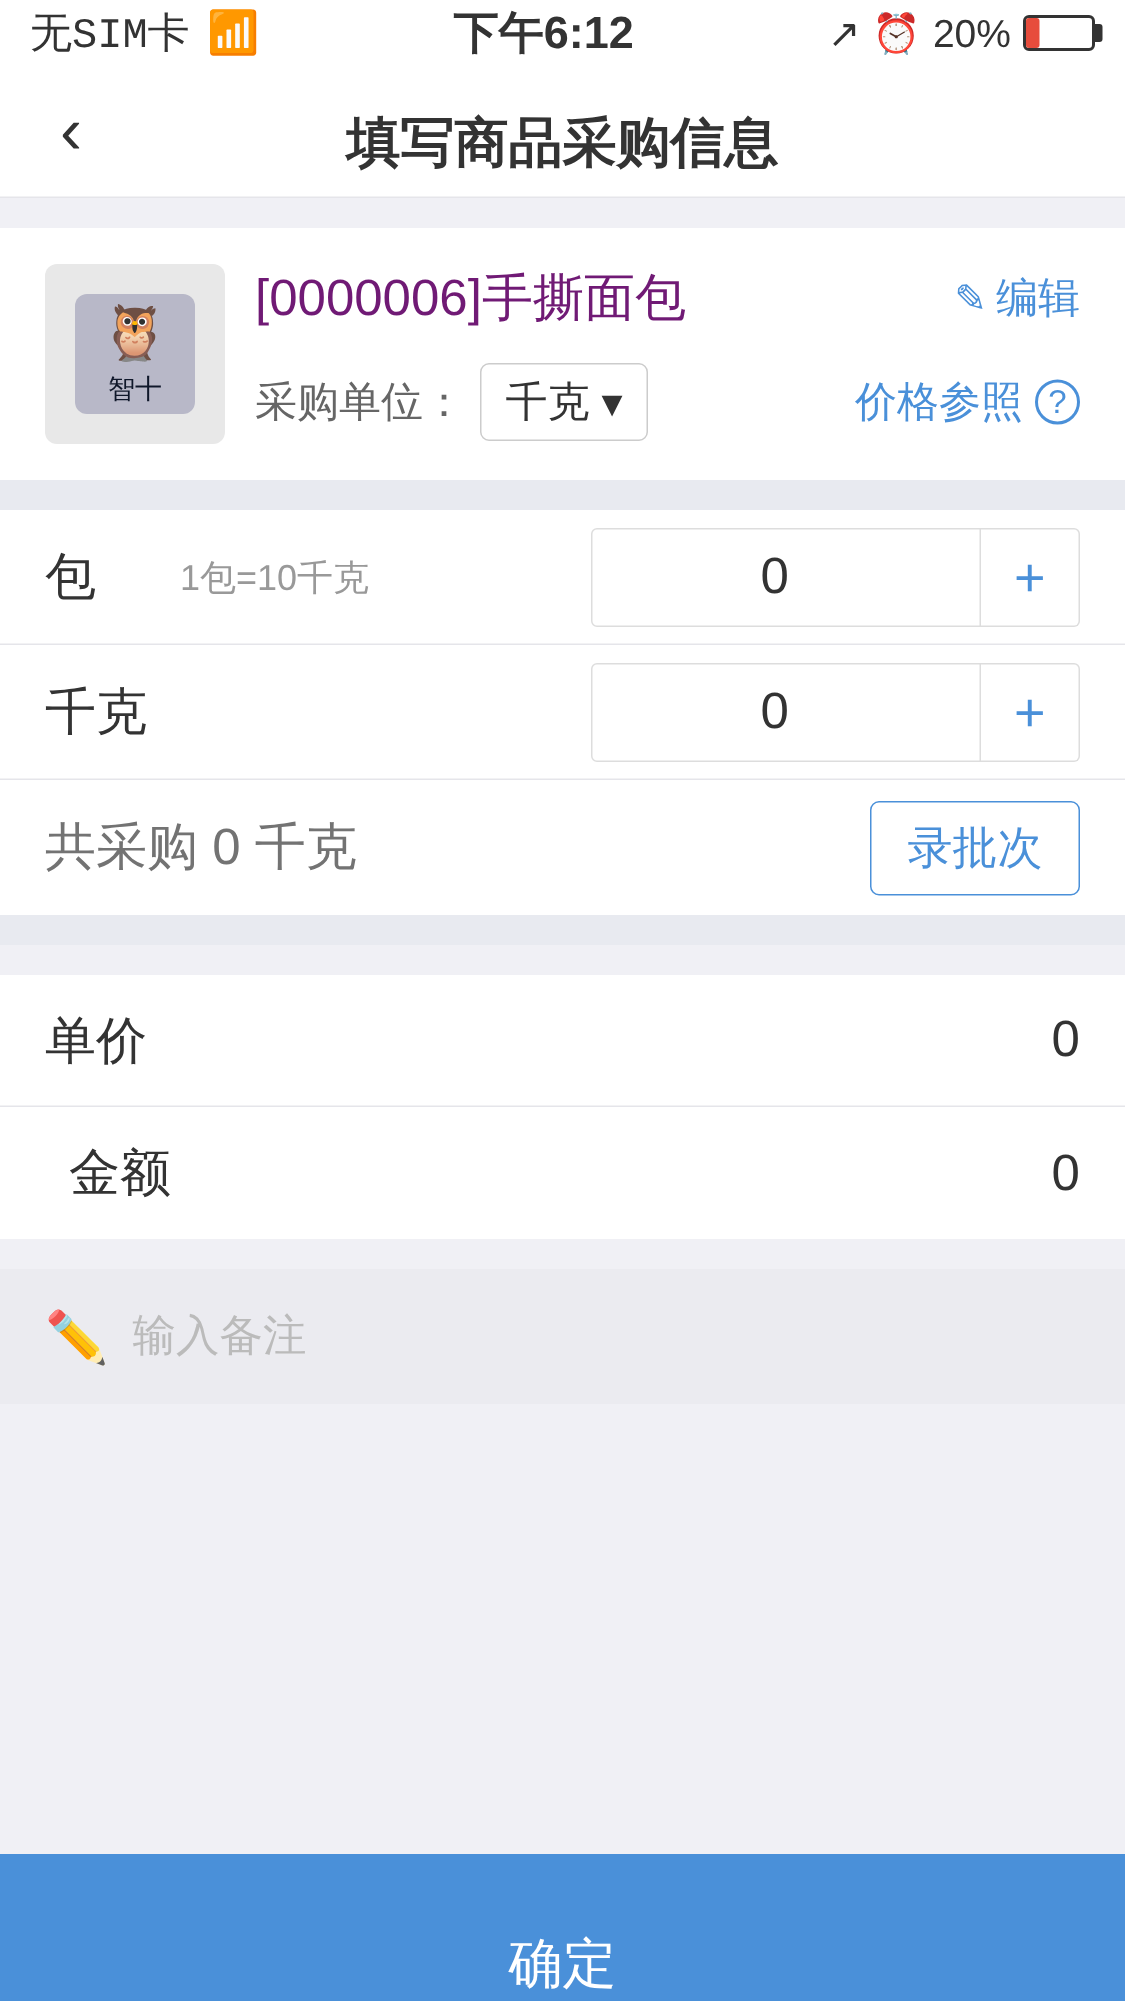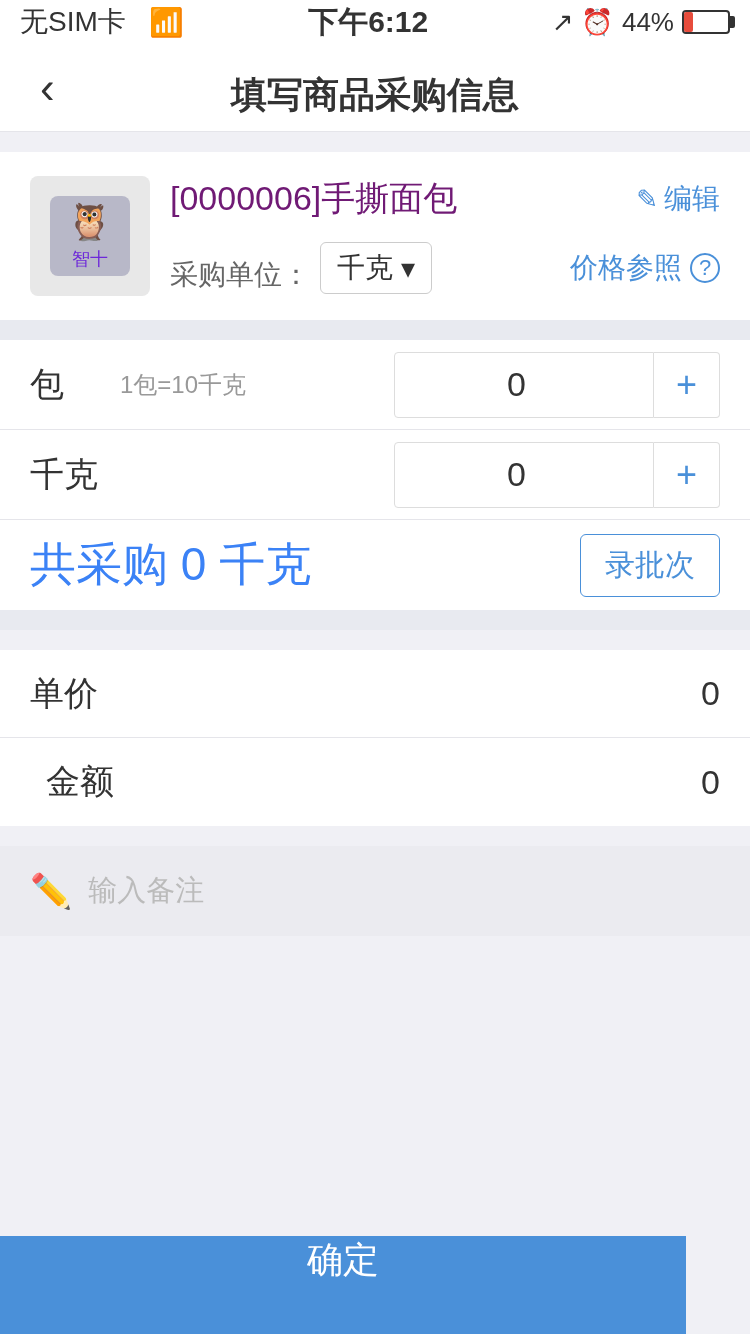--- a/index.html
+++ b/index.html
@@ -17,21 +17,21 @@
     .status-bar {
       height: 44px;
       background: #fff;
       display: flex;
       align-items: center;
       justify-content: space-between;
       padding: 0 20px;
       font-size: 28px;
       font-weight: 500;
     }
-    .status-left { display: flex; align-items: center; gap: 24px; }
+    .status-left { display: flex; align-items: center; gap: 12px; font-family: Liberation Mono, monospace; }
     .status-center { font-size: 30px; font-weight: 600; }
     .status-right { display: flex; align-items: center; gap: 8px; font-size: 26px; }
     .battery-icon {
       width: 48px;
       height: 24px;
       border: 2px solid #333;
       border-radius: 4px;
       position: relative;
       display: inline-flex;
       align-items: center;
@@ -108,21 +108,21 @@
       align-items: center;
       justify-content: center;
       gap: 4px;
     }
     .logo-owl {
       font-size: 36px;
       color: #888;
     }
     .logo-text {
       font-size: 18px;
-      color: #6d28d9;
+      color: #0f172a;
     }
     .product-info {
       flex: 1;
     }
     .product-name-row {
       display: flex;
       align-items: center;
       justify-content: space-between;
       margin-bottom: 20px;
     }
@@ -245,22 +245,22 @@
     
     .total-row {
       background: #fff;
       display: flex;
       align-items: center;
       justify-content: space-between;
       padding: 0 30px;
       min-height: 90px;
     }
     .total-text {
-      font-size: 46px;
-      color: #3b82f6;
+      font-size: 34px;
+      color: #737373;
     }
     .batch-btn {
       border: 1px solid #4a90d9;
       border-radius: 6px;
       padding: 10px 24px;
       font-size: 30px;
       color: #4a90d9;
       background: #fff;
       cursor: pointer;
     }
@@ -311,25 +311,25 @@
     .content-spacer {
       height: 300px;
       background: #f0f0f5;
     }
 
     
     .confirm-btn-wrapper {
       position: fixed;
       bottom: 0;
       left: 0;
-      width: 686px;
+      width: 750px;
       height: 98px;
       background: #4a90d9;
       display: flex;
-      align-items: flex-start;
+      align-items: flex-end;
       justify-content: center;
       cursor: pointer;
     }
     .confirm-btn-text {
       font-size: 36px;
       color: #fff;
       font-weight: 500;
     }
   </style>
 </head>
@@ -337,21 +337,21 @@
 
 <div class="status-bar">
   <div class="status-left">
     <span>无SIM卡</span>
     <span>📶</span>
   </div>
   <div class="status-center">下午6:12</div>
   <div class="status-right">
     <span>↗</span>
     <span>⏰</span>
-    <span>44%</span>
+    <span>20%</span>
     <span class="battery-icon">
       <span class="battery-fill"></span>
     </span>
   </div>
 </div>
 
 <div class="nav-bar">
   <span class="nav-back">‹</span>
   <span class="nav-title">填写商品采购信息</span>
 </div>
@@ -365,21 +365,21 @@
   </div>
   <div class="product-info">
     <div class="product-name-row">
       <span class="product-name">[0000006]手撕面包</span>
       <span class="edit-btn">
         <span class="edit-icon">✎</span>
         <span>编辑</span>
       </span>
     </div>
     <div class="unit-row">
-      <div style="display:flex;align-items:flex-end;">
+      <div style="display:flex;align-items:center;">
         <span class="unit-label">采购单位：</span>
         <span class="unit-dropdown">
           <span>千克</span>
           <span>▾</span>
         </span>
       </div>
       <span class="price-ref">
         <span>价格参照</span>
         <span class="help-circle">?</span>
       </span>

